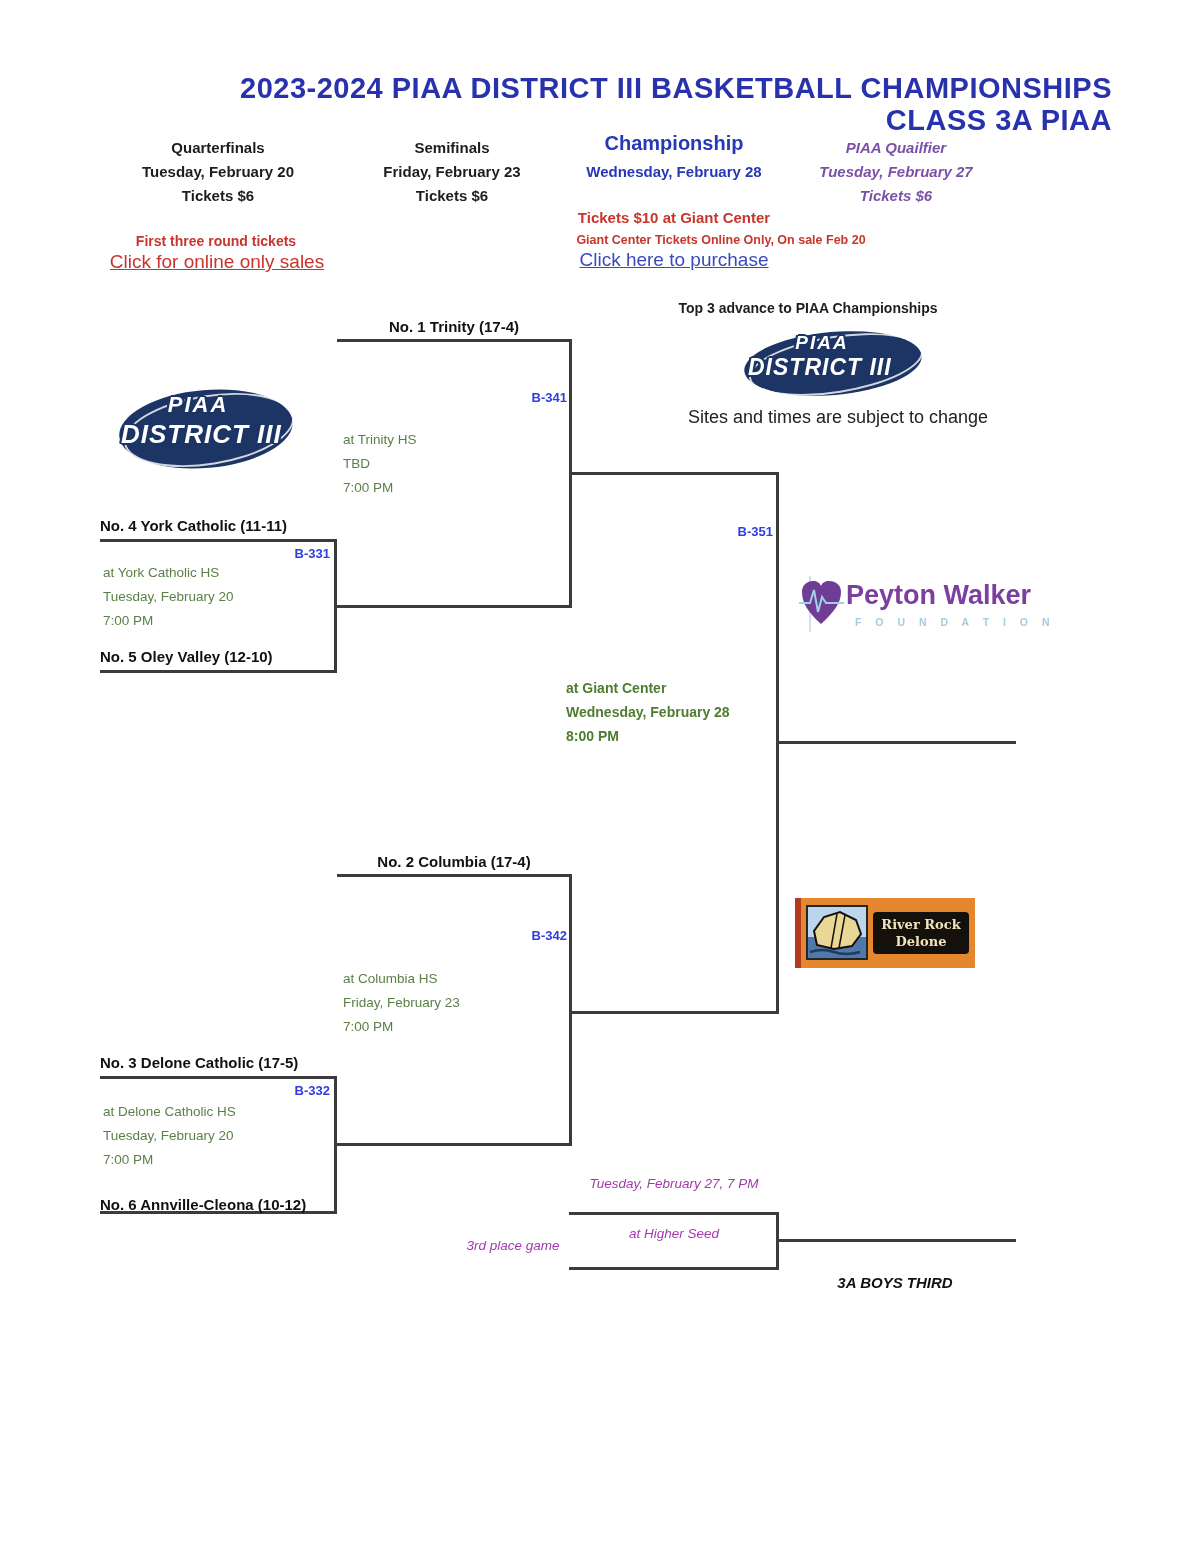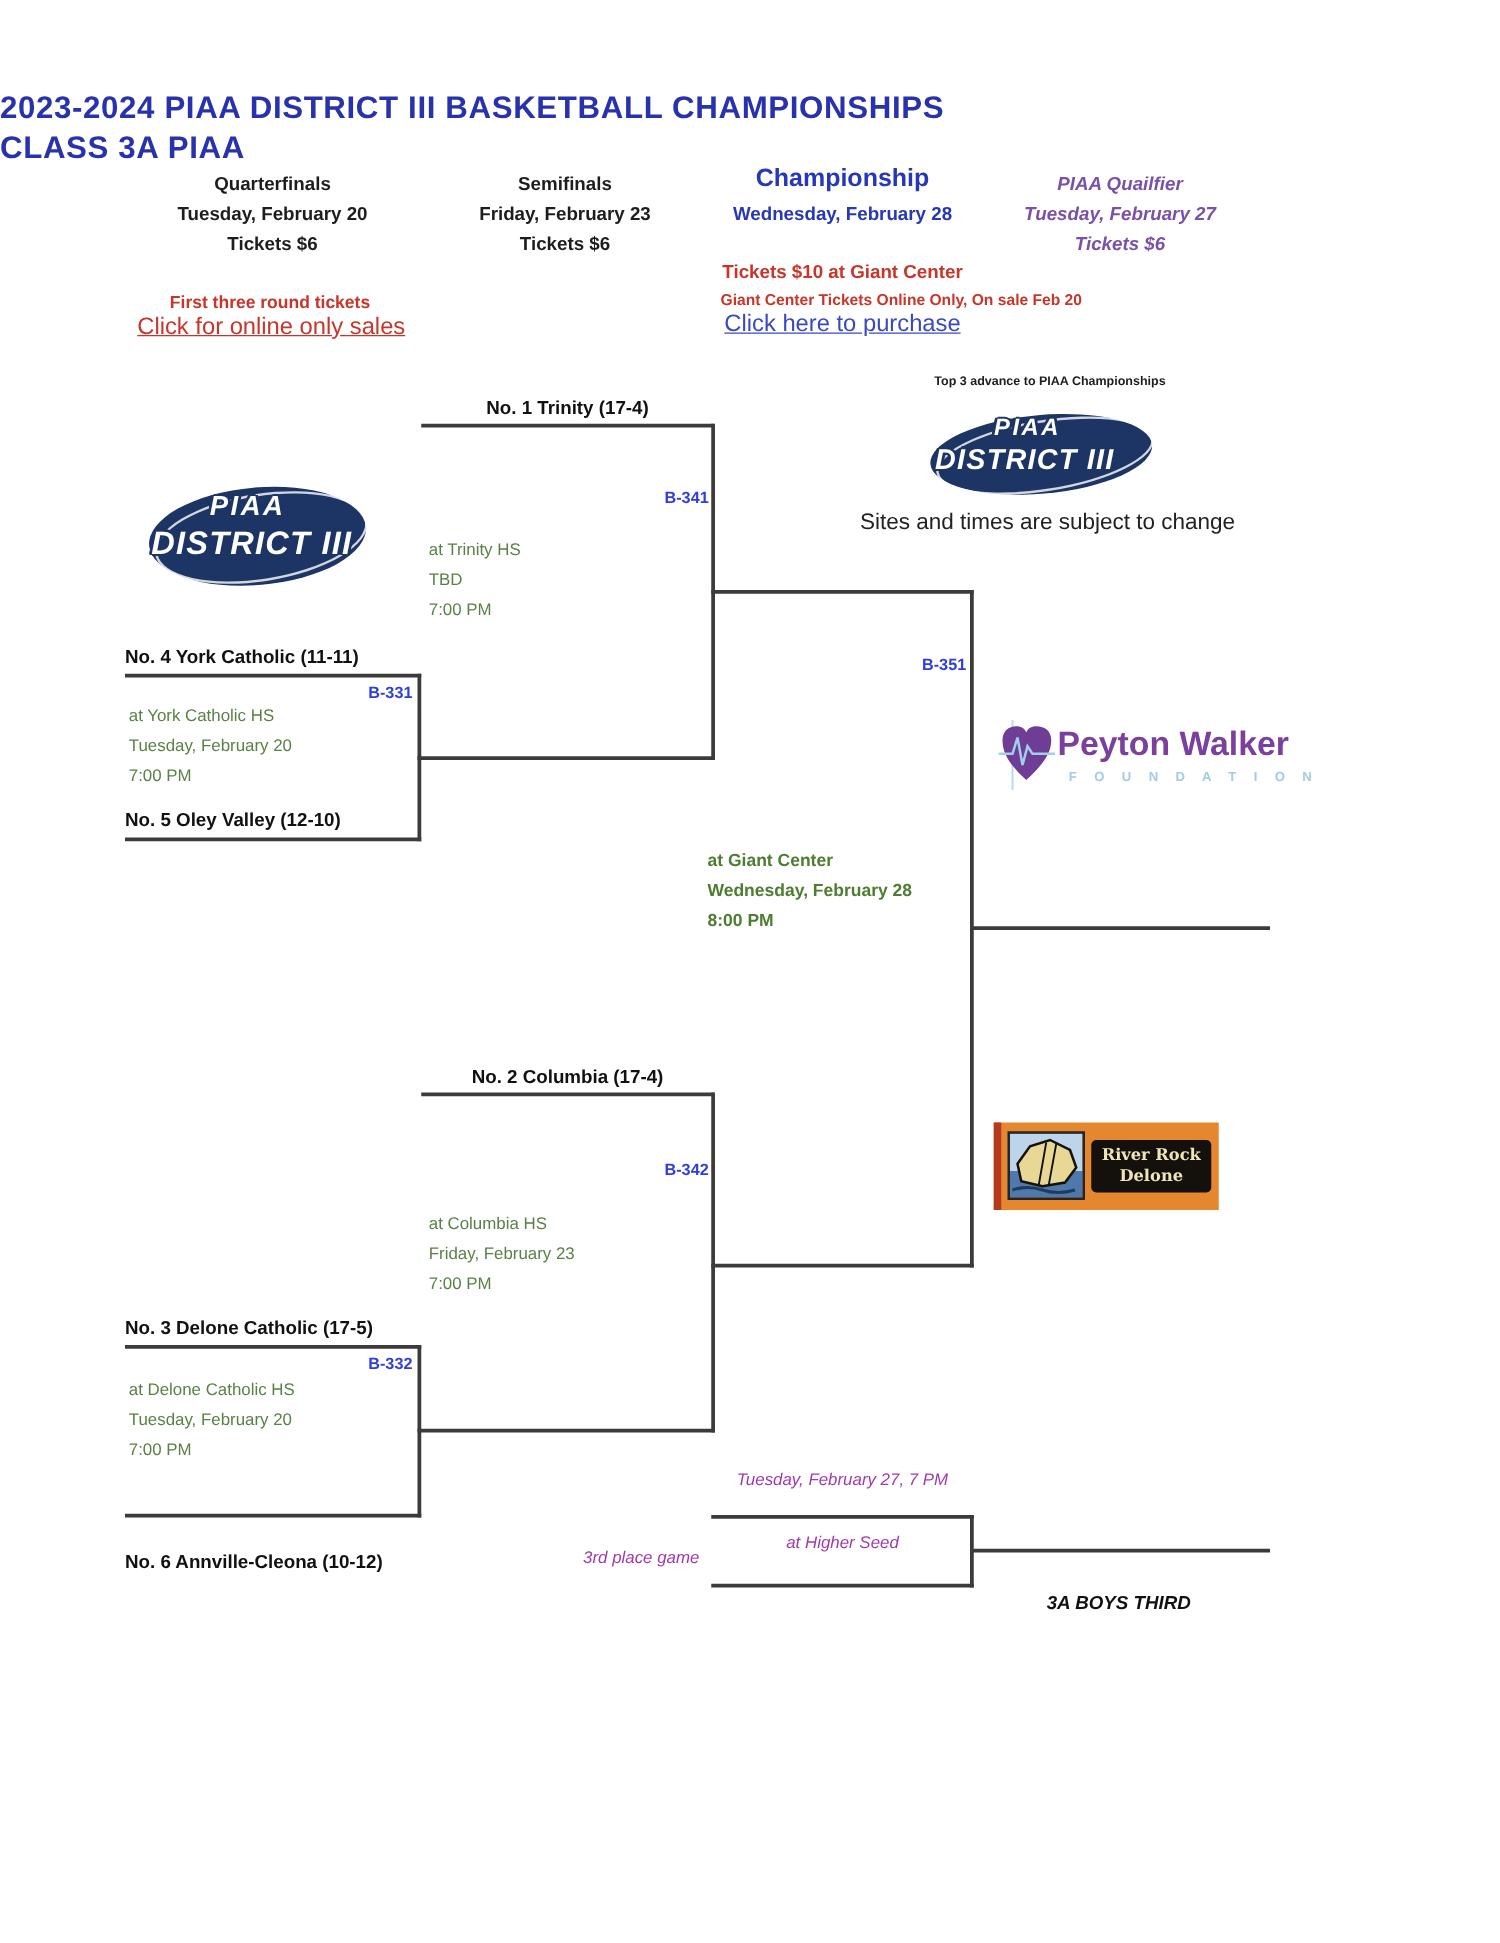--- a/index.html
+++ b/index.html
@@ -1,21 +1,21 @@
 <!DOCTYPE html>
 <html><head>
 <meta charset="utf-8">
 <style>
   html,body{margin:0;padding:0;background:#fff;}
   .page{position:relative;width:1200px;height:1554px;background:#ffffff;
         font-family:"Liberation Sans",sans-serif;overflow:hidden;}
 
   
-  .ttl{position:absolute;left:0;width:1112px;text-align:left;font-weight:bold;
-       color:#2832ac;font-size:25px;letter-spacing:.5px;}
+  .ttl{position:absolute;left:0;width:1112px;text-align:right;font-weight:bold;
+       color:#2832ac;font-size:29px;letter-spacing:.5px;}
   .ttl1{top:72px;} .ttl2{top:104px;}
 
   
   .hc{position:absolute;width:240px;text-align:center;font-weight:bold;font-size:15px;color:#1d1d1d;white-space:nowrap;}
   .q-label{left:98px;top:139px;} .q-date{left:98px;top:163px;} .q-tix{left:98px;top:187px;}
   .s-label{left:332px;top:139px;} .s-date{left:332px;top:163px;} .s-tix{left:332px;top:187px;}
   .c-label{left:554px;top:132px;font-size:20px;color:#2637b8;}
   .c-date{left:554px;top:163px;color:#2637b8;}
   .p{color:#7a50a8;font-style:italic;}
   .p-label{left:776px;top:139px;} .p-date{left:776px;top:163px;} .p-tix{left:776px;top:187px;}
@@ -24,21 +24,21 @@
   .red{color:#c8352a;}
   .tk-first{position:absolute;left:96px;top:233px;width:240px;text-align:center;font-weight:bold;font-size:14px;}
   .tk-sales{position:absolute;left:97px;top:251px;width:240px;text-align:center;font-size:19px;
             text-decoration:underline;color:#c8352a;cursor:pointer;}
   .tk-price{position:absolute;left:554px;top:209px;width:240px;text-align:center;font-weight:bold;font-size:15px;}
   .tk-online{position:absolute;left:571px;top:233px;width:300px;text-align:center;font-weight:bold;font-size:12.5px;}
   .tk-purchase{position:absolute;left:554px;top:249px;width:240px;text-align:center;font-size:19px;
                text-decoration:underline;color:#3a49c0;cursor:pointer;}
 
   
-  .note-top3{position:absolute;left:690px;top:300px;width:300px;text-align:center;font-weight:bold;font-size:10px;color:#1d1d1d;}
+  .note-top3{position:absolute;left:658px;top:300px;width:300px;text-align:center;font-weight:bold;font-size:14px;color:#1d1d1d;}
   .note-sites{position:absolute;left:638px;top:407px;width:400px;text-align:center;font-size:18px;color:#222;}
 
   
   .hl{position:absolute;height:3px;background:#3b3b3b;}
   .vl{position:absolute;width:3px;background:#3b3b3b;}
   .l1{left:337px;top:339px;width:234px;}   .l2{left:569px;top:339px;height:269px;}
   .l3{left:100px;top:539px;width:237px;}   .l4{left:100px;top:670px;width:237px;}
   .l5{left:334px;top:539px;height:134px;}  .l6{left:334px;top:605px;width:238px;}
   .l7{left:569px;top:472px;width:210px;}   .l8{left:776px;top:472px;height:542px;}
   .l9{left:776px;top:741px;width:240px;}   .l10{left:337px;top:874px;width:234px;}
@@ -46,21 +46,21 @@
   .l13{left:100px;top:1211px;width:237px;} .l14{left:334px;top:1076px;height:138px;}
   .l15{left:334px;top:1143px;width:238px;} .l16{left:569px;top:1011px;width:210px;}
   .l17{left:569px;top:1212px;width:210px;} .l18{left:569px;top:1267px;width:210px;}
   .l19{left:776px;top:1212px;height:58px;} .l20{left:776px;top:1239px;width:240px;}
 
   
   .team{position:absolute;font-weight:bold;font-size:15px;color:#111;white-space:nowrap;}
   .tm1{left:337px;top:318px;width:234px;text-align:center;}
   .tm4{left:100px;top:517px;} .tm5{left:100px;top:648px;}
   .tm2{left:337px;top:853px;width:234px;text-align:center;}
-  .tm3{left:100px;top:1054px;} .tm6{left:100px;top:1241px;}
+  .tm3{left:100px;top:1054px;} .tm6{left:100px;top:1196px;}
 
   
   .code{position:absolute;font-weight:bold;font-size:13px;color:#2f3edc;text-align:right;}
   .c331{left:100px;top:546px;width:230px;} .c341{left:380px;top:390px;width:187px;}
   .c342{left:380px;top:928px;width:187px;} .c332{left:100px;top:1083px;width:230px;}
   .c351{left:580px;top:524px;width:193px;}
 
   
   .site{position:absolute;font-size:13.5px;line-height:24px;color:#5b8046;}
   .site341{left:343px;top:428px;width:220px;}

